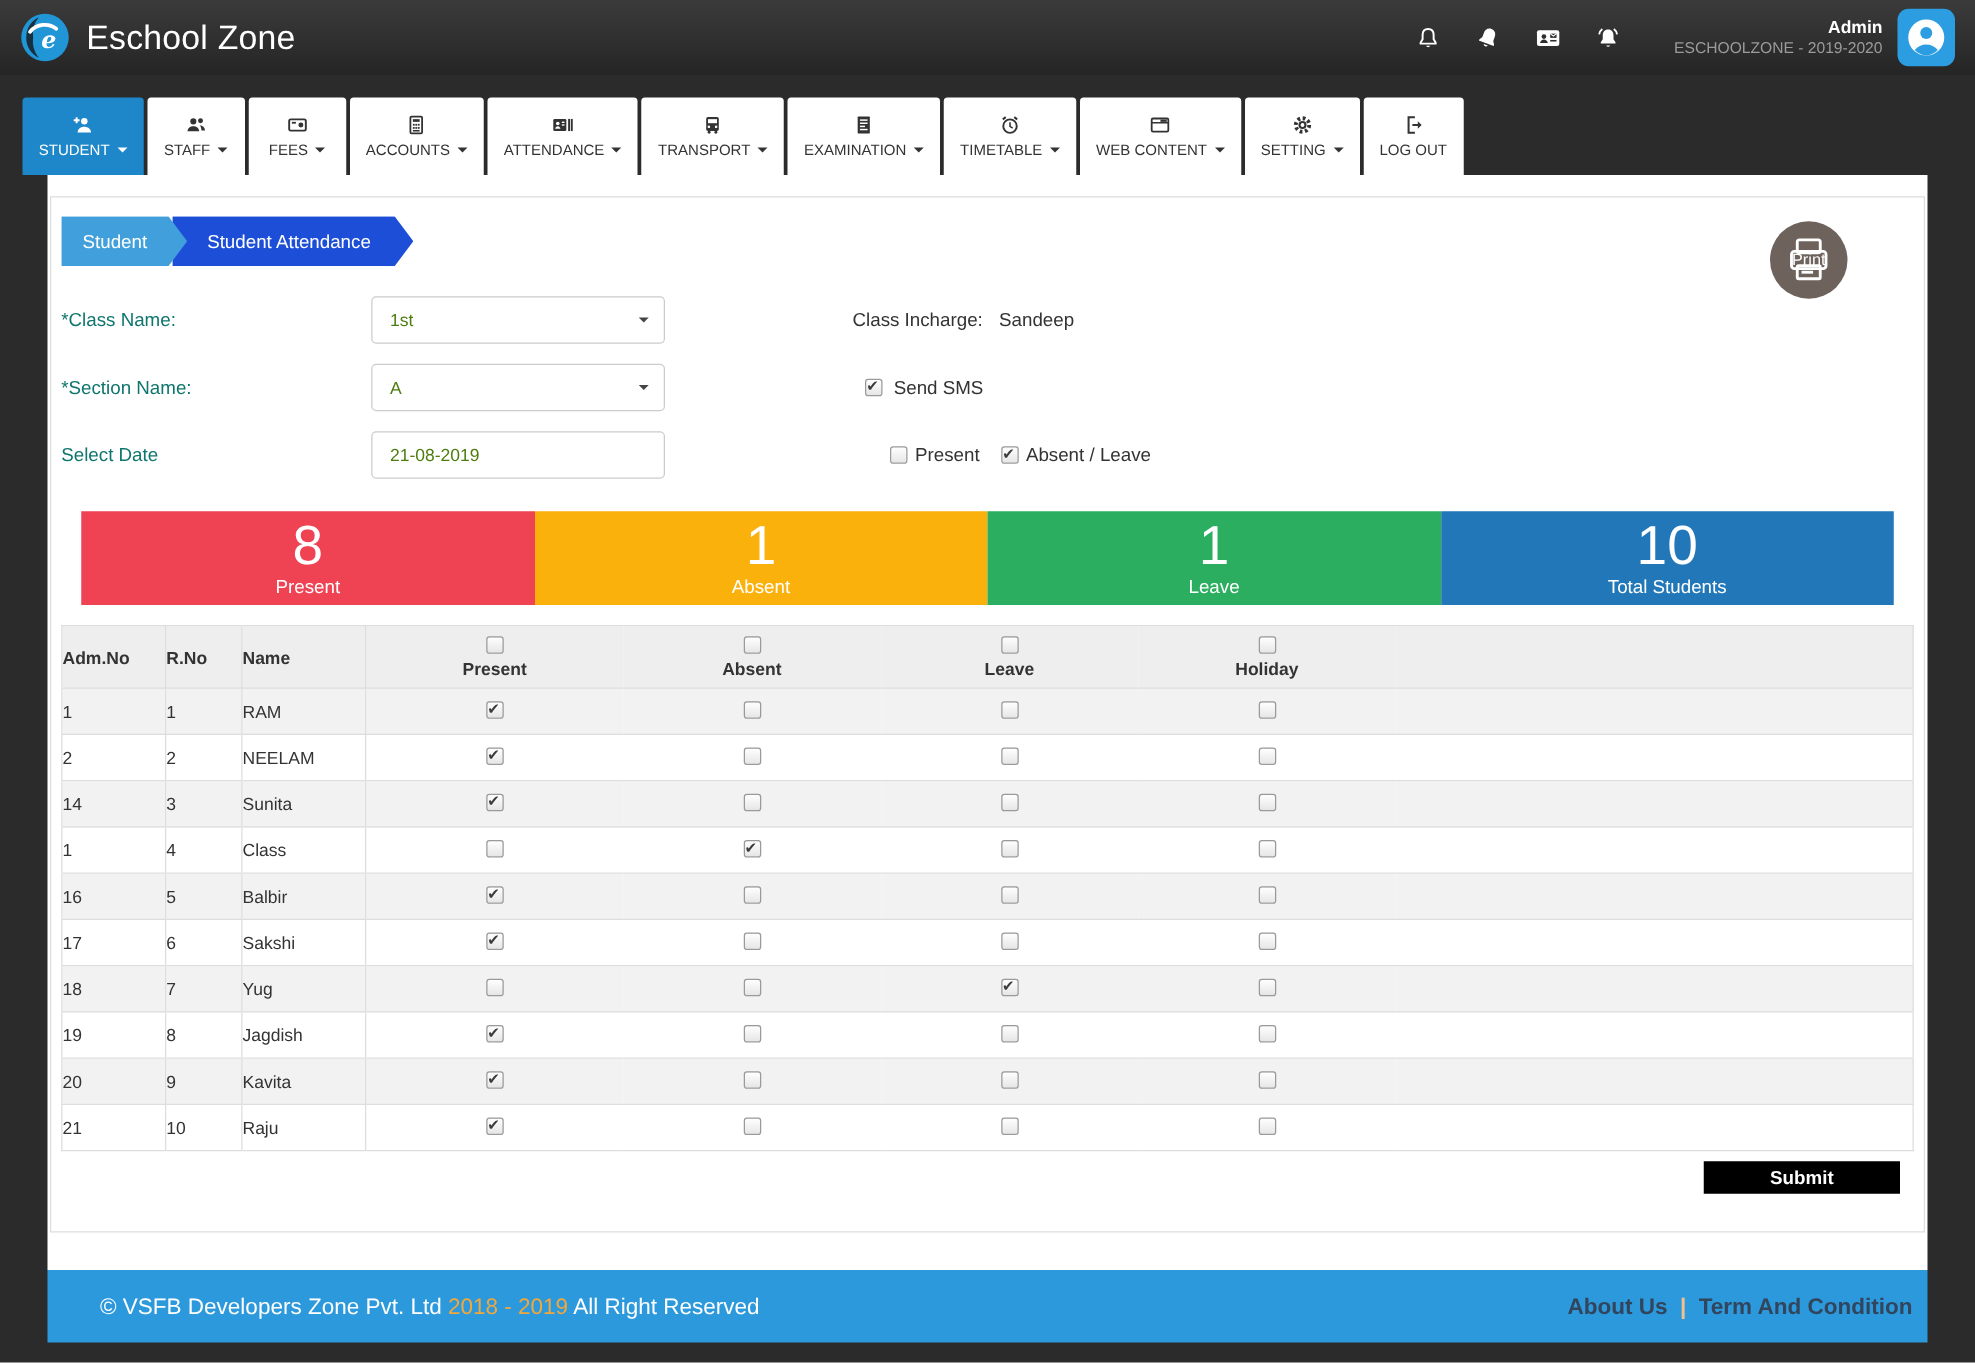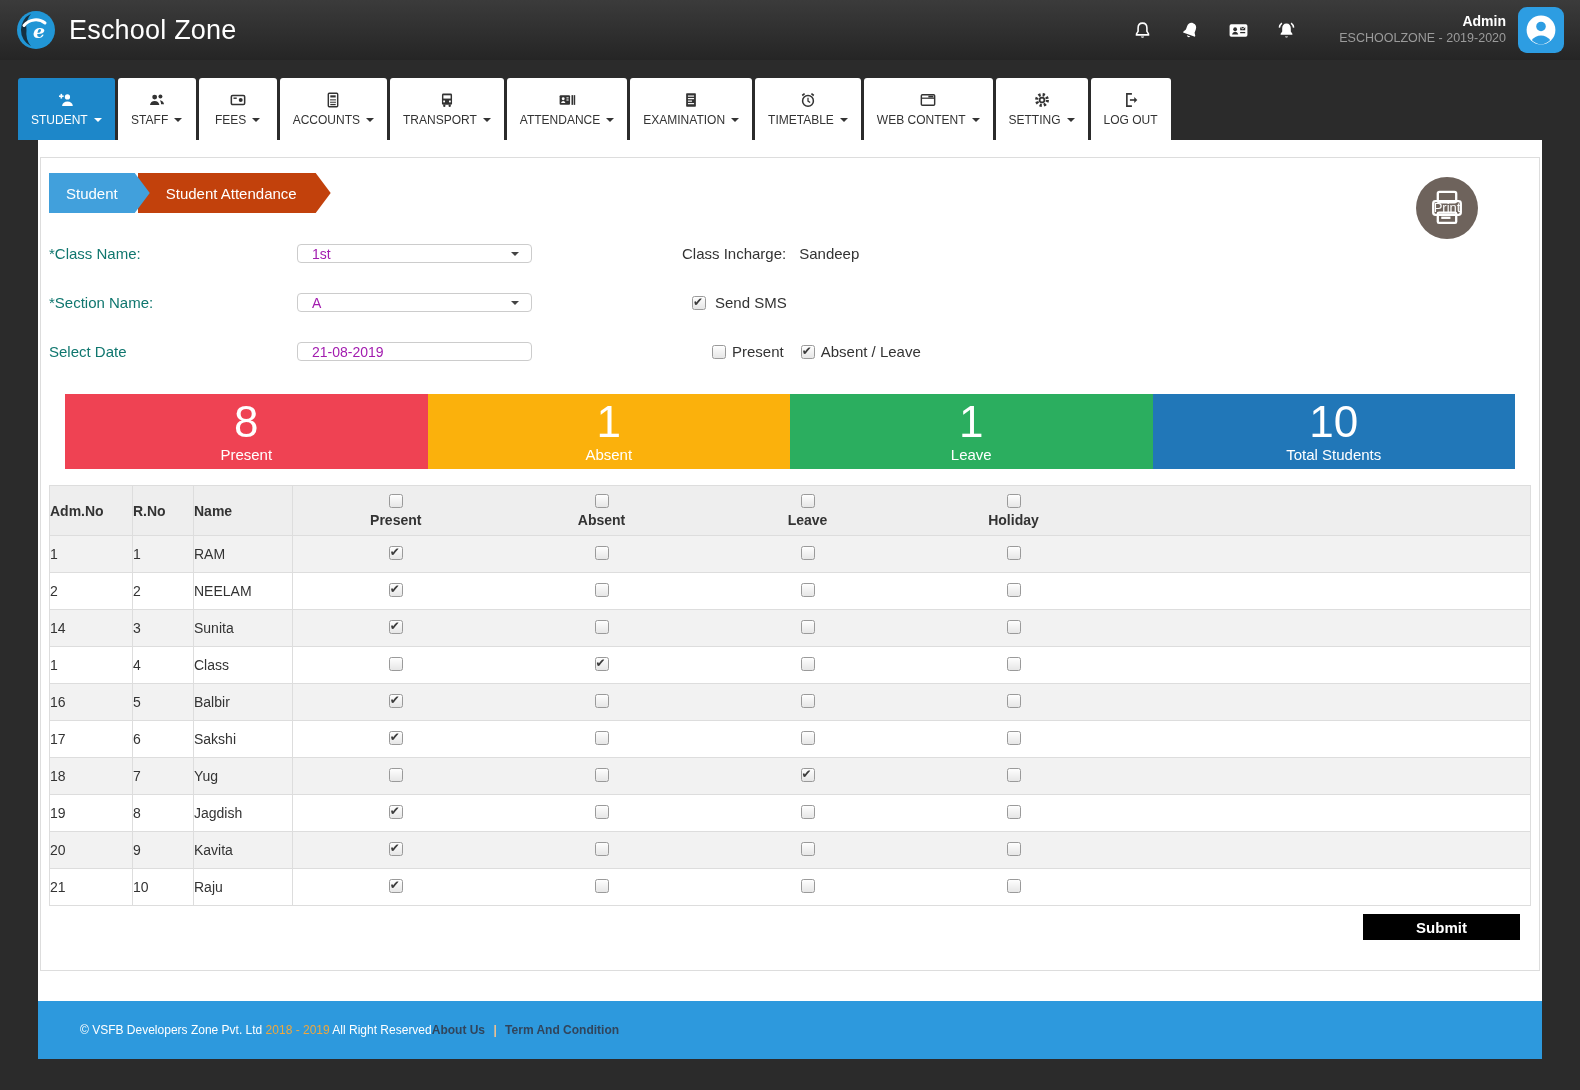--- a/index.html
+++ b/index.html
@@ -50,40 +50,40 @@
 
   
   .breadcrumb { display:flex; margin-top:7px; height:40px; }
   .crumb { color:#fff; font-size:15px; display:flex; align-items:center; cursor:pointer; }
   .crumb.first {
     background:#41a0dc; padding:0 32px 0 17px; z-index:2;
     clip-path:polygon(0 0, calc(100% - 15px) 0, 100% 50%, calc(100% - 15px) 100%, 0 100%);
     filter:drop-shadow(3px 0 0 #fff);
   }
   .crumb.second {
-    background:#c2410c; margin-left:-12px; padding:0 34px 0 28px; z-index:1;
+    background:#1d4ed8; margin-left:-12px; padding:0 34px 0 28px; z-index:1;
     clip-path:polygon(0 0, calc(100% - 15px) 0, 100% 50%, calc(100% - 15px) 100%, 0 100%);
     text-align:right;
   }
 
   
   .print-btn {
     position:absolute; top:19px; right:61px; width:62px; height:62px; border-radius:50%;
     background:#6e635c; display:flex; align-items:center; justify-content:center; cursor:pointer;
   }
   .print-word { position:absolute; top:23px; left:0; right:0; text-align:center;
     color:#fff; font-size:13px; }
 
   
   .form-area { margin-top:24px; }
   .form-row { display:flex; align-items:center; margin-bottom:16px; min-height:33px; font-size:15px; }
   .f-label { width:248px; color:#0f766e; }
   .select-box, .text-input {
-    width:235px; height:19px; border:1px solid #ccc; border-radius:4px; background:#fff;
-    display:flex; align-items:center; padding:0 12px 0 14px; color:#a21caf; font-size:14px;
+    width:235px; height:38px; border:1px solid #ccc; border-radius:4px; background:#fff;
+    display:flex; align-items:center; padding:0 12px 0 14px; color:#4d7c0f; font-size:14px;
   }
   .select-box { cursor:pointer; }
   .select-box .caret-down { margin-left:auto; color:#444; }
   .text-input { font-family:inherit; }
   input.text-input { display:block; }
   .incharge { margin-left:150px; display:flex; gap:13px; }
   .sms-group { margin-left:160px; display:flex; align-items:center; gap:9px; }
   .filter-group { margin-left:180px; display:flex; align-items:center; gap:6px; }
   .filter-group .gap { width:5px; }
 
@@ -115,21 +115,21 @@
   table.att tbody td { height:37px; border-top:1px solid #ddd; padding:0; }
   table.att tbody tr:nth-child(odd) { background:#f2f2f2; }
 
   
   .submit-row { display:flex; justify-content:flex-end; margin:8px 11px 0 0;align-items:flex-end; }
   .submit-btn { background:#000; color:#fff; border:none; width:157px; height:26px;
     font-weight:700; font-size:15px; font-family:inherit; cursor:pointer; }
 
   
   .footer { margin:0 38px; height:58px; background:#2d99dd; display:flex; align-items:center;
-    padding:0 12px 0 42px; font-size:12px; }
+    justify-content:space-between; padding:0 12px 0 42px; font-size:18px; }
   .footer-left { color:#fff; }
   .footer-left .years { color:#f0a73c; }
   .footer-right { color:#31455c; font-weight:700; cursor:default; }
   .footer-right .flink { cursor:pointer; }
   .footer-right .sep { color:#f2c18f; margin:0 5px; }
 </style>
 </head>
 <body>
 
 <div class="topbar">
@@ -238,43 +238,43 @@
           <rect x="9.2" y="11.8" width="1.6" height="1.6" fill="currentColor"></rect>
           <rect x="11.4" y="11.8" width="1.6" height="1.6" fill="currentColor"></rect>
           <rect x="7" y="14.4" width="6" height="1.4" fill="currentColor"></rect>
         </svg>
       </span>
       <span class="tab-label">ACCOUNTS<span class="caret-down"></span></span>
     </div>
     <div class="tab">
       <span class="ticon">
         <svg viewBox="0 0 20 20">
-          <rect x="4.4" y="2.8" width="11.2" height="12.6" rx="1.6" fill="currentColor"></rect>
-          <rect x="6" y="4.8" width="8" height="3.6" fill="var(--hole,#fff)"></rect>
-          <rect x="5.8" y="10.6" width="2" height="2" fill="var(--hole,#fff)"></rect>
-          <rect x="12.2" y="10.6" width="2" height="2" fill="var(--hole,#fff)"></rect>
-          <circle cx="7" cy="16.4" r="1.3" fill="currentColor"></circle>
-          <circle cx="13" cy="16.4" r="1.3" fill="currentColor"></circle>
-        </svg>
-      </span>
-      <span class="tab-label">TRANSPORT<span class="caret-down"></span></span>
-    </div>
-    <div class="tab">
-      <span class="ticon">
-        <svg viewBox="0 0 20 20">
           <rect x="1.8" y="4.6" width="11.6" height="10.8" rx="1.2" fill="currentColor"></rect>
           <circle cx="5.8" cy="8.6" r="1.6" fill="var(--hole,#fff)"></circle>
           <path d="M3.4 13.4c.3-1.5 1.3-2.3 2.4-2.3s2.1.8 2.4 2.3z" fill="var(--hole,#fff)"></path>
           <rect x="9.4" y="7" width="2.4" height="1.2" fill="var(--hole,#fff)"></rect>
           <rect x="9.4" y="9.4" width="2.4" height="1.2" fill="var(--hole,#fff)"></rect>
           <rect x="15" y="4.6" width="1.7" height="10.8" fill="currentColor"></rect>
           <rect x="17.4" y="4.6" width="1.7" height="10.8" fill="currentColor"></rect>
         </svg>
       </span>
       <span class="tab-label">ATTENDANCE<span class="caret-down"></span></span>
+    </div>
+    <div class="tab">
+      <span class="ticon">
+        <svg viewBox="0 0 20 20">
+          <rect x="4.4" y="2.8" width="11.2" height="12.6" rx="1.6" fill="currentColor"></rect>
+          <rect x="6" y="4.8" width="8" height="3.6" fill="var(--hole,#fff)"></rect>
+          <rect x="5.8" y="10.6" width="2" height="2" fill="var(--hole,#fff)"></rect>
+          <rect x="12.2" y="10.6" width="2" height="2" fill="var(--hole,#fff)"></rect>
+          <circle cx="7" cy="16.4" r="1.3" fill="currentColor"></circle>
+          <circle cx="13" cy="16.4" r="1.3" fill="currentColor"></circle>
+        </svg>
+      </span>
+      <span class="tab-label">TRANSPORT<span class="caret-down"></span></span>
     </div>
     <div class="tab">
       <span class="ticon">
         <svg viewBox="0 0 20 20">
           <rect x="4.6" y="2.4" width="10.8" height="15.2" rx=".8" fill="currentColor"></rect>
           <rect x="6.6" y="5" width="6.8" height="1.3" fill="var(--hole,#fff)"></rect>
           <rect x="6.6" y="7.8" width="6.8" height="1.3" fill="var(--hole,#fff)"></rect>
           <rect x="6.6" y="10.6" width="4.5" height="1.3" fill="var(--hole,#fff)"></rect>
           <rect x="6.6" y="13.4" width="6.8" height="1.3" fill="var(--hole,#fff)"></rect>
         </svg>

